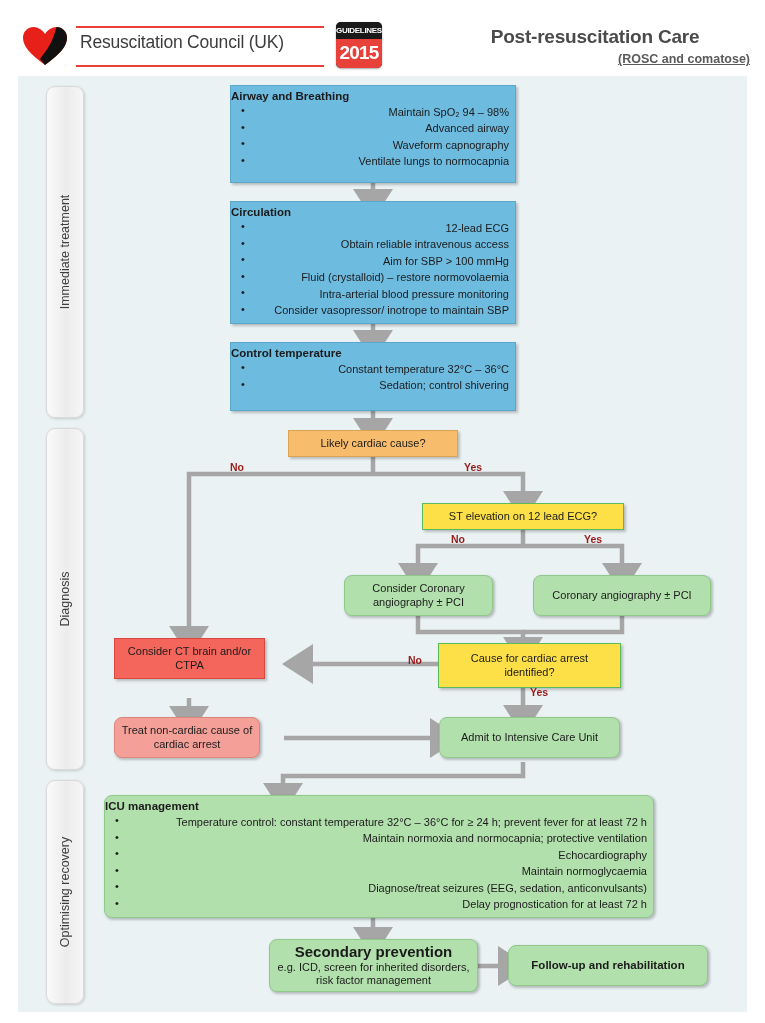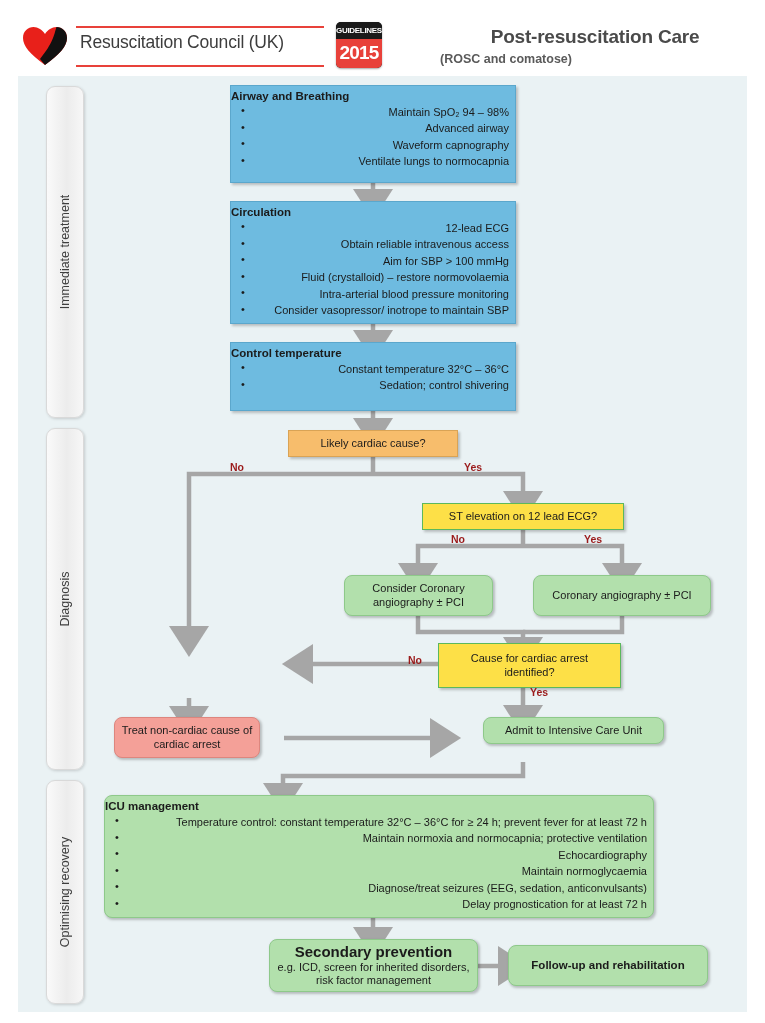--- a/index.html
+++ b/index.html
@@ -85,24 +85,25 @@
     text-align: center;
     font-size: 19px;
     font-weight: bold;
     color: #4a4a4a;
     letter-spacing: -0.2px;
   }
   #title-sub {
     position: absolute;
     left: 440px; top: 52px;
     width: 310px;
-    text-align: left;
+    text-align: right;
     font-size: 12.5px;
     font-weight: bold;
     color: #5a5a5a;
+    text-decoration: underline;
   }
 
   
   #canvas {
     position: absolute;
     left: 18px; top: 76px;
     width: 729px; height: 936px;
     background: #eaf2f4;
   }
 
@@ -320,33 +321,36 @@
   <div class="branch-label" style="left:566px; top:457px;">Yes</div>
 
   <div class="node greenlt rounded" style="left:326px; top:499px; width:149px; height:41px;">
     <div class="ctr">Consider Coronary angiography ± PCI</div>
   </div>
 
   <div class="node greenlt rounded" style="left:515px; top:499px; width:178px; height:41px;">
     <div class="ctr">Coronary angiography ± PCI</div>
   </div>
 
+  <div class="node red" style="left:96px; top:562px; width:151px; height:41px;">
+    <div class="ctr">Consider CT brain and/or CTPA</div>
+  </div>
 
   <div class="node green" style="left:420px; top:567px; width:183px; height:45px;">
     <div class="ctr">Cause for cardiac arrest identified?</div>
   </div>
 
   <div class="branch-label" style="left:390px; top:578px;">No</div>
   <div class="branch-label" style="left:512px; top:610px;">Yes</div>
 
   <div class="node pink rounded" style="left:96px; top:641px; width:146px; height:41px;">
     <div class="ctr">Treat non-cardiac cause of cardiac arrest</div>
   </div>
 
-  <div class="node greenlt rounded" style="left:421px; top:641px; width:181px; height:27px;margin-left:44px;">
+  <div class="node greenlt rounded" style="left:421px; top:641px; width:181px; height:41px;">
     <div class="ctr">Admit to Intensive Care Unit</div>
   </div>
 
   <div class="node greenlt rounded" style="left:86px; top:719px; width:550px; height:123px;">
     <span class="ttl">ICU management</span>
     <ul>
       <li>Temperature control: constant temperature 32°C – 36°C for ≥ 24 h; prevent fever for at least 72 h</li>
       <li>Maintain normoxia and normocapnia; protective ventilation</li>
       <li>Echocardiography</li>
       <li>Maintain normoglycaemia</li>

